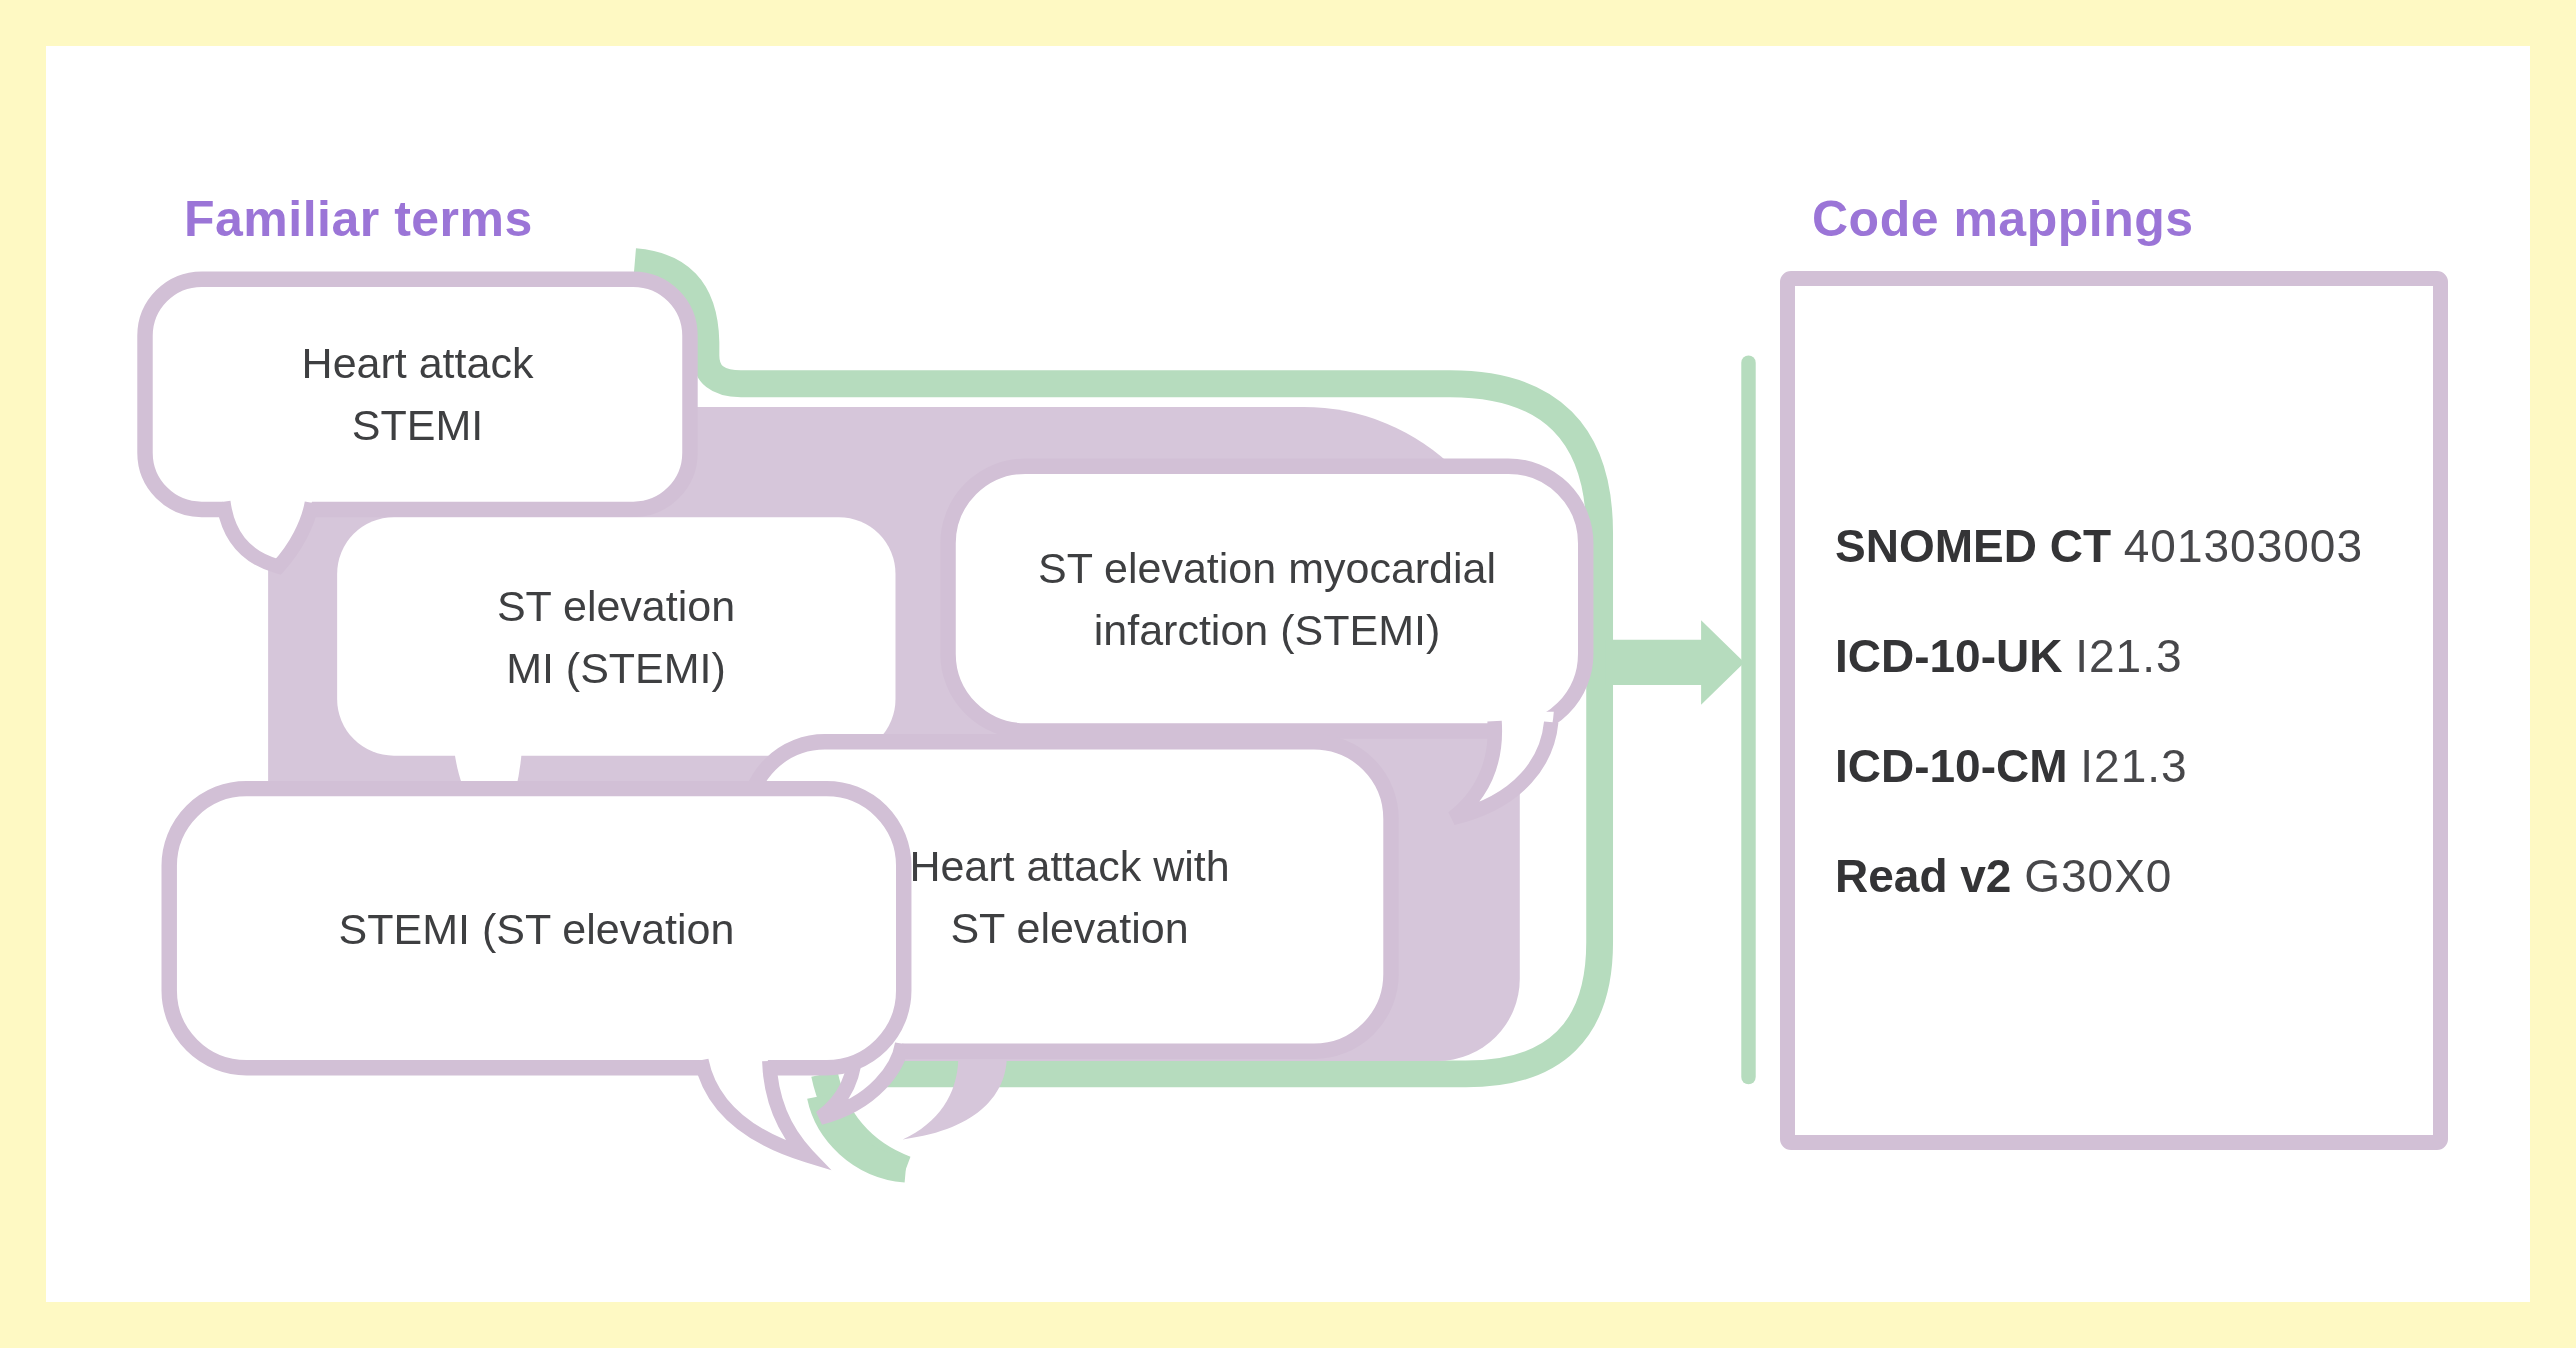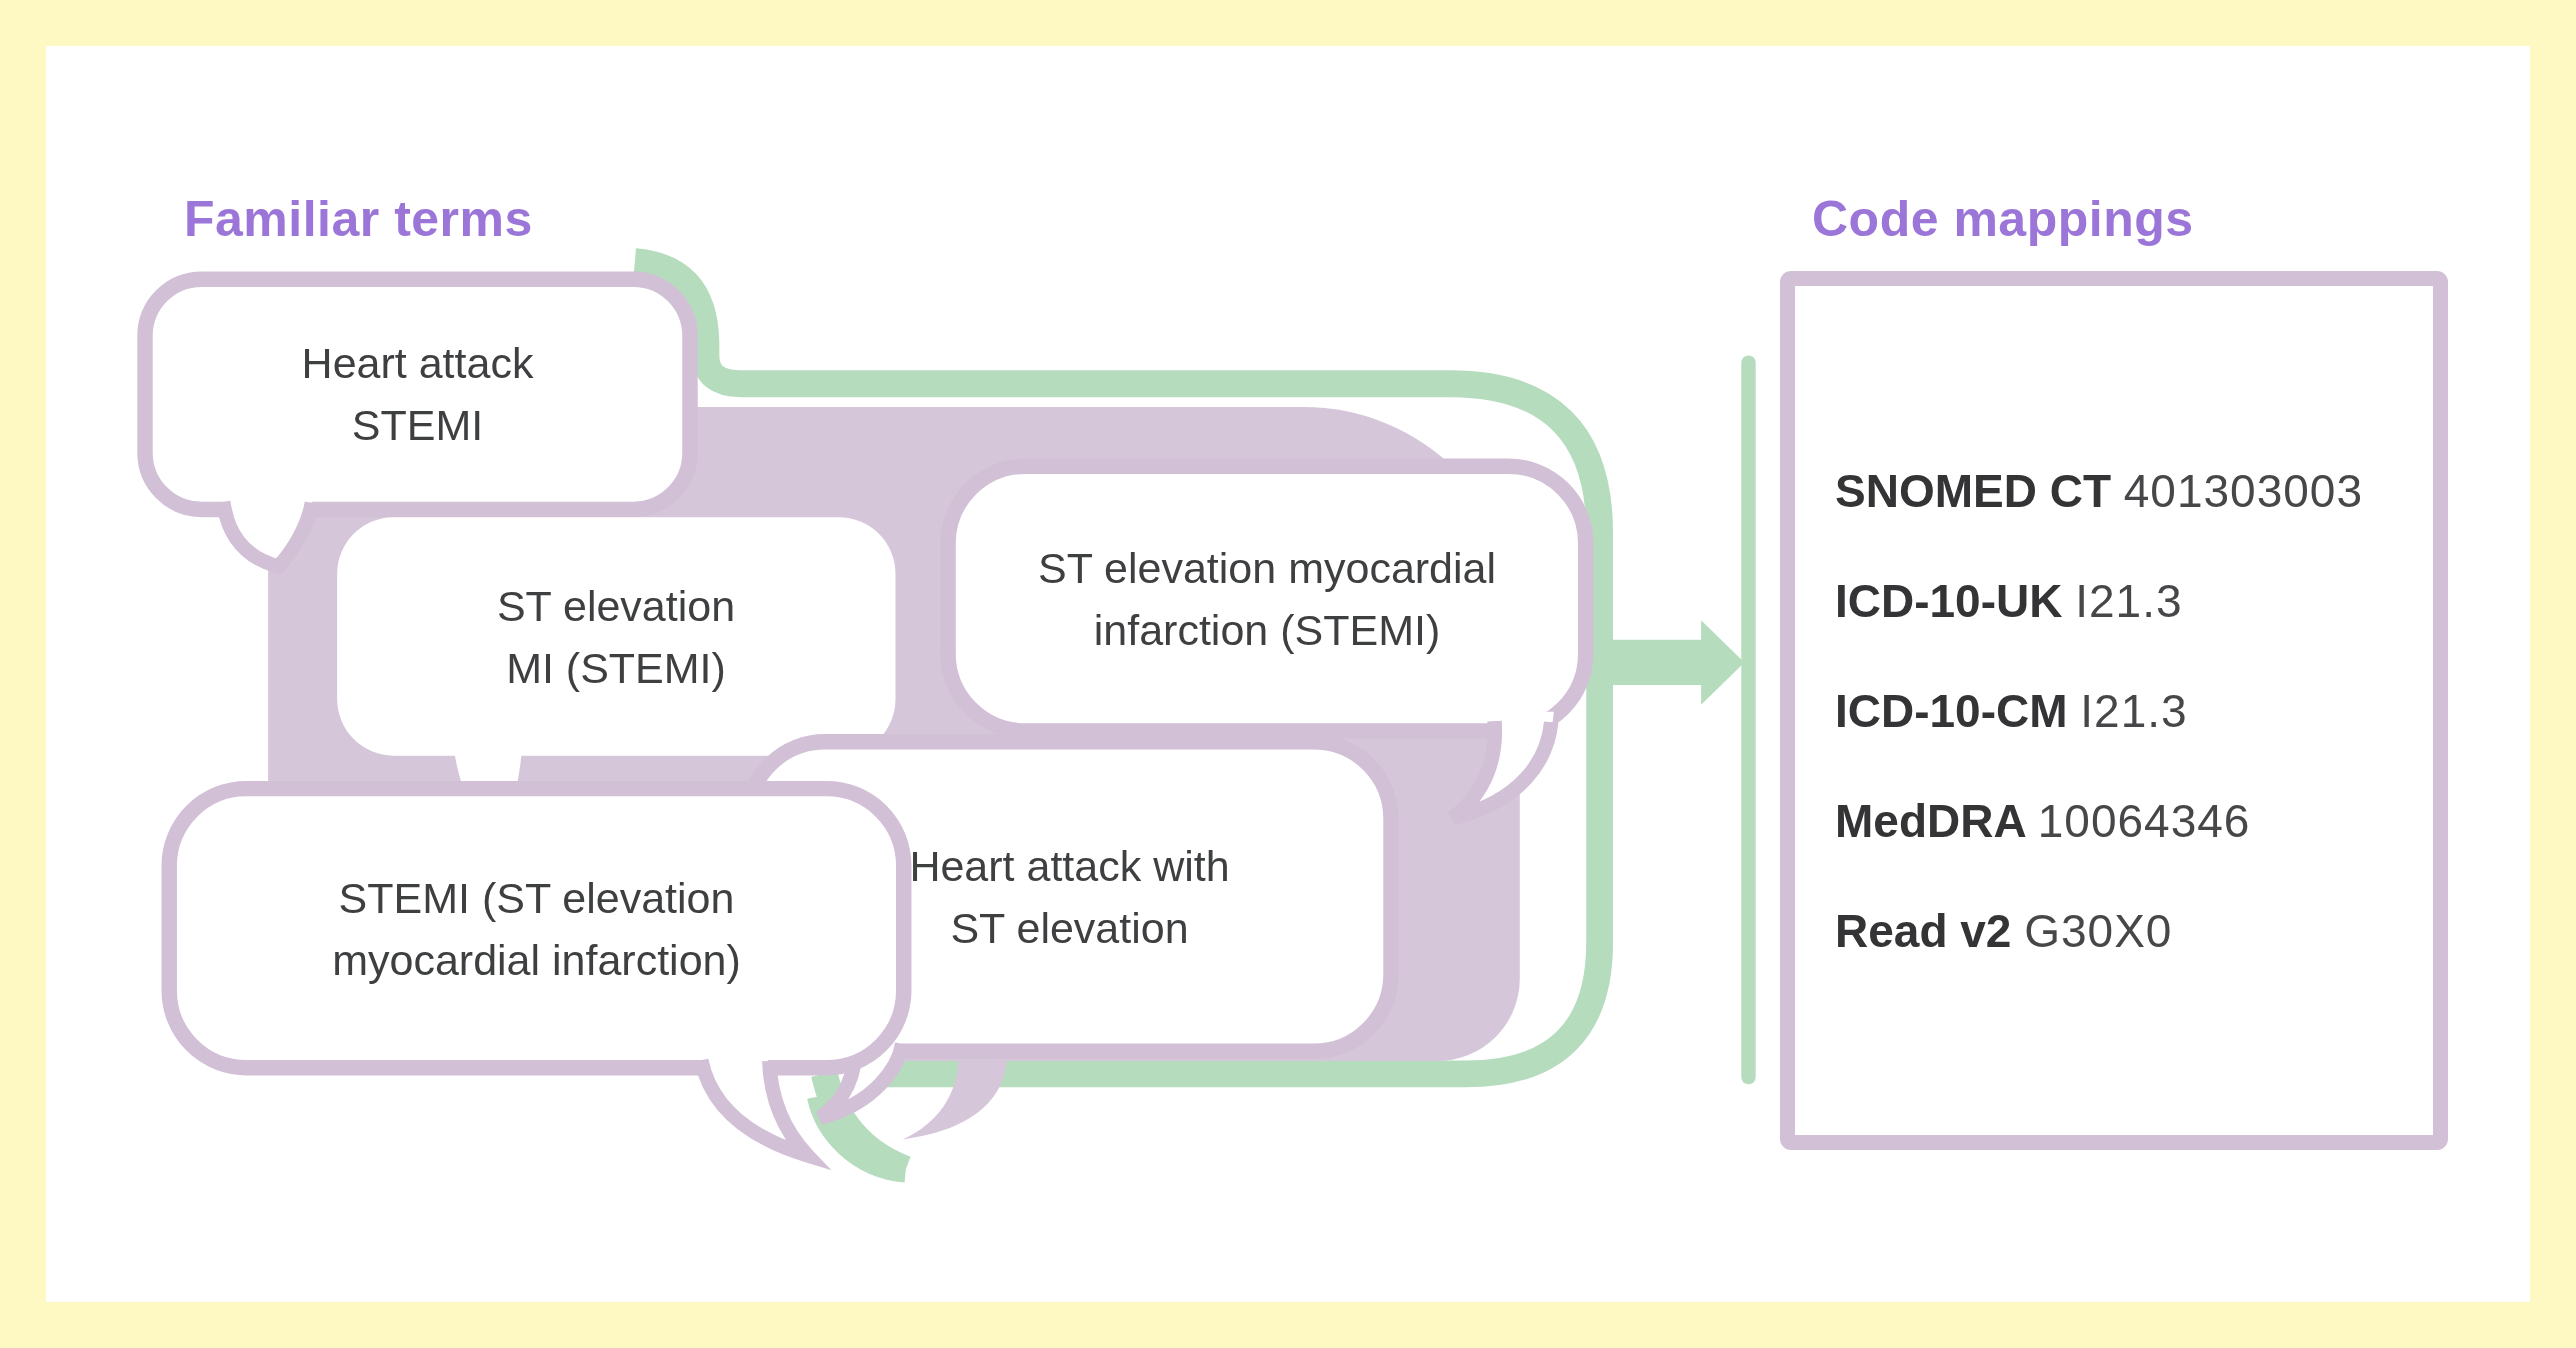--- a/index.html
+++ b/index.html
@@ -153,39 +153,34 @@
   <div class="bubble-text" id="bubble-text-3">
     <span>ST elevation myocardial</span>
     <span>infarction (STEMI)</span>
   </div>
   <div class="bubble-text" id="bubble-text-4">
     <span>Heart attack with</span>
     <span>ST elevation</span>
   </div>
   <div class="bubble-text" id="bubble-text-5">
     <span>STEMI (ST elevation</span>
-    <span>myocardial infarction)</span>
   </div>
 
   <div id="code-box">
     <div class="code-row">
       <span class="code-system">SNOMED CT </span>
       <span class="code-value">401303003</span>
     </div>
     <div class="code-row">
       <span class="code-system">ICD-10-UK </span>
       <span class="code-value">I21.3</span>
     </div>
     <div class="code-row">
       <span class="code-system">ICD-10-CM </span>
       <span class="code-value">I21.3</span>
     </div>
     <div class="code-row">
-      <span class="code-system">MedDRA </span>
-      <span class="code-value">10064346</span>
-    </div>
-    <div class="code-row">
       <span class="code-system">Read v2 </span>
       <span class="code-value">G30X0</span>
     </div>
   </div>
 </div>
 
 
 </body></html>

